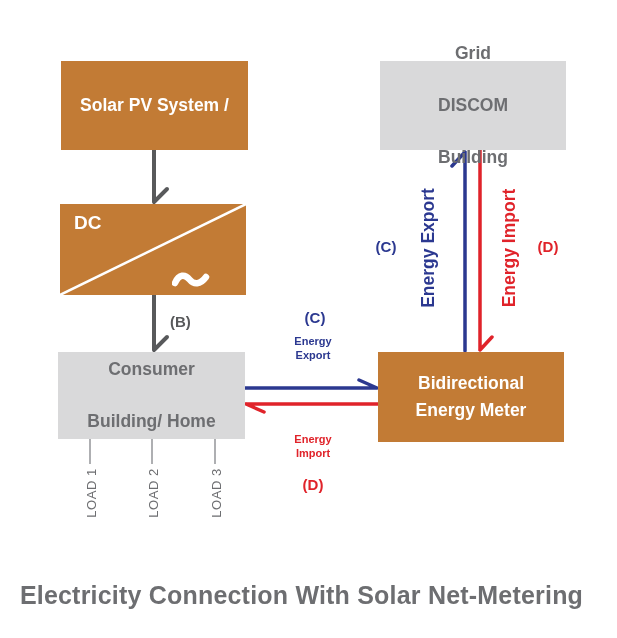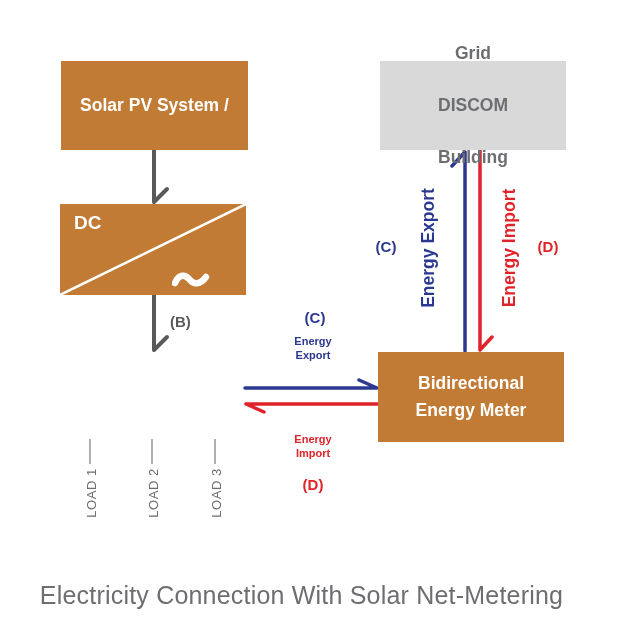--- a/index.html
+++ b/index.html
@@ -96,21 +96,21 @@
   .load-1 { left: 91px;  top: 493px; }
   .load-2 { left: 153px; top: 493px; }
   .load-3 { left: 216px; top: 493px; }
 
   .title {
     position: absolute;
     left: 0; right: 0;
     top: 581px;
     text-align: center;
     font-size: 25px;
-    font-weight: 400;
+    font-weight: 700;
     color: var(--text-gray);
     letter-spacing: 0.2px;
   }
 </style>
 </head>
 <body>
 
 <div class="canvas">
 
   <svg class="connectors" viewBox="0 0 617 638" xmlns="http://www.w3.org/2000/svg">
@@ -143,20 +143,24 @@
     <span class="inv-dc">DC</span>
     <span class="inv-dc-symbol">
       <span class="bar"></span><span class="bar"></span>
     </span>
     <svg class="inv-ac-wave" width="38" height="22" viewBox="0 0 38 22" xmlns="http://www.w3.org/2000/svg">
       <path d="M3 14 C7 5 13 5 17.5 10.5 C22 16 28 16 34 8" stroke="#FFFFFF" stroke-width="6.5" fill="none" stroke-linecap="round"></path>
     </svg>
     <span class="inv-ac">AC</span>
   </div>
 
+  <div class="box gray box-consumer">
+    <span>Consumer</span>
+    <span>Building/ Home</span>
+  </div>
 
   <div class="box gray box-grid">
     <span>Grid</span>
     <span>DISCOM</span>
     <span>Building</span>
   </div>
 
   <div class="box orange box-meter">
     <span>Bidirectional</span>
     <span>Energy Meter</span>

